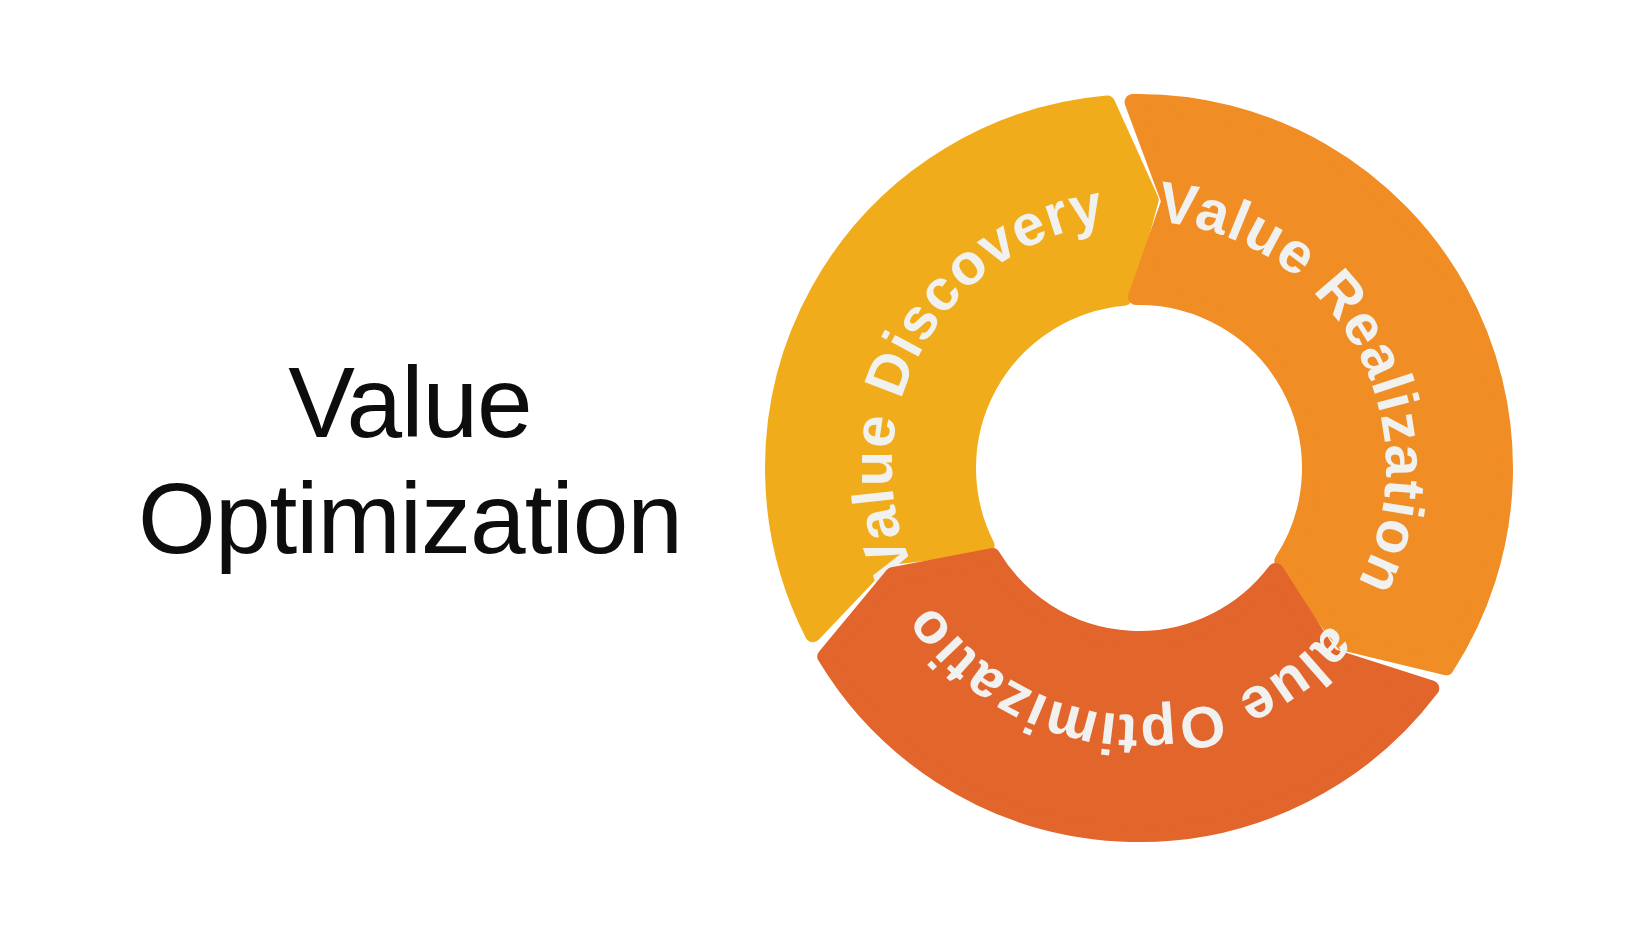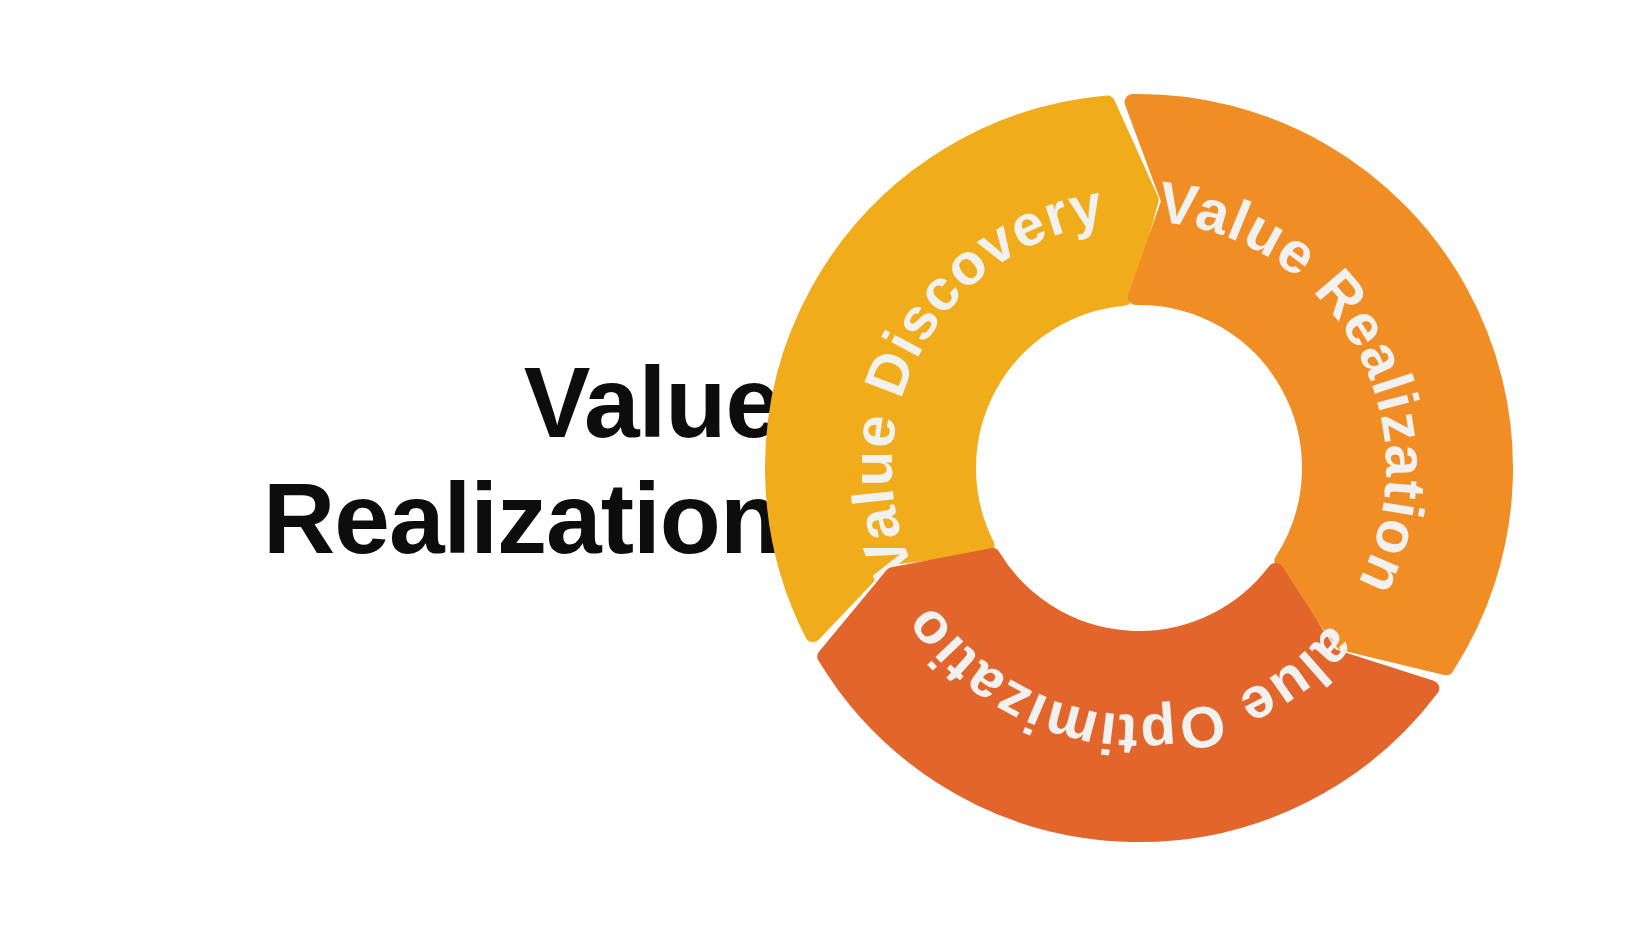--- a/index.html
+++ b/index.html
@@ -13,22 +13,22 @@
     height: 950px;
     background: #ffffff;
     overflow: hidden;
     font-family: "Liberation Sans", sans-serif;
   }
   .title {
     position: absolute;
     left: 40px;
     top: 344px;
     width: 740px;
-    text-align: right;
-    font-weight: 700;
+    text-align: center;
+    font-weight: 400;
     font-size: 100px;
     line-height: 1.16;
     letter-spacing: -1px;
     color: #0d0d0d;
   }
   .diagram-svg {
     position: absolute;
     left: 0;
     top: 0;
     width: 1650px;
@@ -41,21 +41,21 @@
     letter-spacing: 1px;
   }
 </style>
 </head>
 <body>
 
 <div class="canvas" style="background: rgb(255, 255, 255);">
 
   <div class="title" style="color: rgb(13, 13, 13);">
     <div>Value</div>
-    <div>Realization</div>
+    <div>Optimization</div>
   </div>
 
   <svg class="diagram-svg" viewBox="0 0 1650 950" xmlns="http://www.w3.org/2000/svg">
       <path d="M 812.9 634.2 A 366 366 0 0 1 1107.1 103.4 L 1150.7 199.8 L 1124.1 297.7 A 171 171 0 0 0 986.6 545.6 L 885.9 557.6 Z" fill="#F1AC1B" stroke="#F1AC1B" stroke-width="16" stroke-linejoin="round" stroke-linecap="round"></path>
       <path id="textarc-value-discovery" d="M 918.9 580.1 A 247 247 0 0 1 1117.5 221.9" fill="none"></path>
       <text class="arc-label" fill="#F1F1F0" text-anchor="middle"><textPath href="#textarc-value-discovery" xlink:href="#textarc-value-discovery" startOffset="50%">Value Discovery</textPath></text>
       <path d="M 1132.6 102.1 A 366 366 0 0 1 1446 667.3 L 1343.2 642.4 L 1282.4 561.1 A 171 171 0 0 0 1136 297 L 1169.4 201.2 Z" fill="#F08D24" stroke="#F08D24" stroke-width="16" stroke-linejoin="round" stroke-linecap="round"></path>
       <path id="textarc-value-realization" d="M 1134.7 221 A 247 247 0 0 1 1346.2 602.5" fill="none"></path>
       <text class="arc-label" fill="#F1F1F0" text-anchor="middle"><textPath href="#textarc-value-realization" xlink:href="#textarc-value-realization" startOffset="50%">Value Realization</textPath></text>
       <path d="M 1431.3 688.3 A 366 366 0 0 1 825.3 656.5 L 892.8 575.1 L 992.4 556.1 A 171 171 0 0 0 1275.6 570.9 L 1330.5 656.2 Z" fill="#E2652C" stroke="#E2652C" stroke-width="16" stroke-linejoin="round" stroke-linecap="round"></path>

